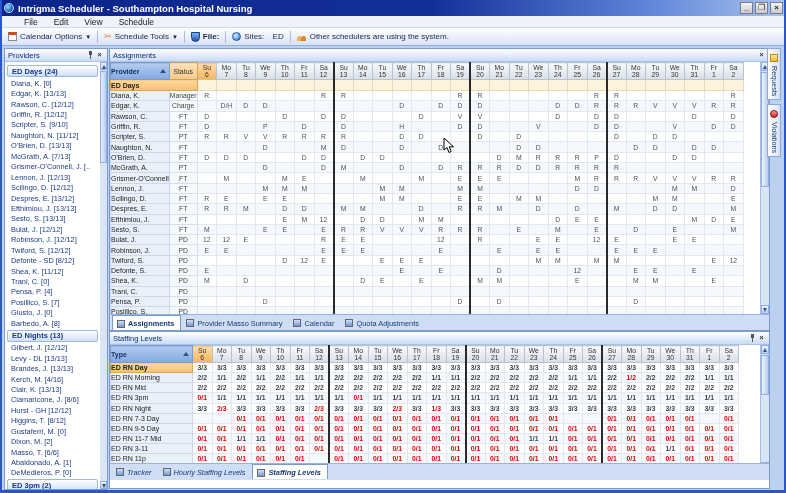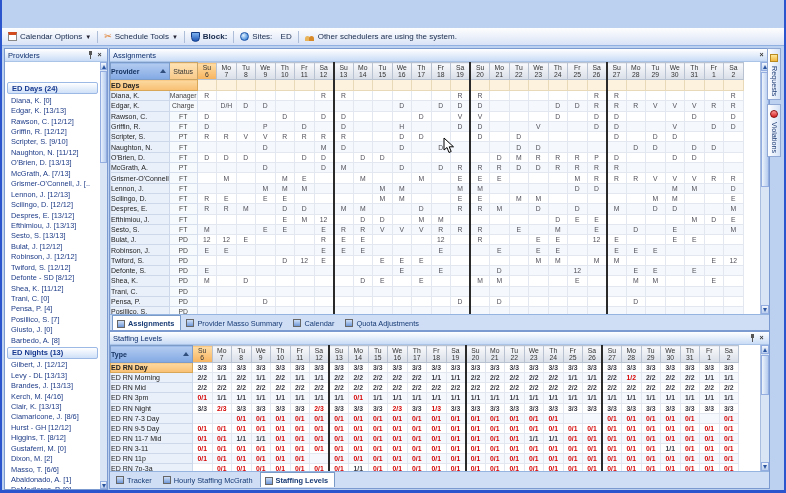--- a/index.html
+++ b/index.html
@@ -38,21 +38,21 @@
   .combo{width:178px;height:13px;background:#fff;border:1px solid #7a96c8;display:flex;align-items:center;font-size:7.5px;}
   .combo span{flex:1;padding-left:3px;}
   .combo .btn{width:12px;height:11px;background:linear-gradient(#cfe0f8,#8db2e8);border-left:1px solid #7a96c8;
     font-size:6px;text-align:center;line-height:11px;color:#123;}
   
   .sidebar{position:absolute;left:2px;top:48px;width:104px;height:442px;background:#fff;border:1px solid #7a9ad0;}
   .paneltitle{height:13px;background:linear-gradient(#ffffff,#c9dcf6);border-bottom:1px solid #aac4e8;
     display:flex;align-items:center;font-size:7.5px;color:#10306e;padding:0 3px;}
   .paneltitle .sp{flex:1;}
   .mini{width:9px;height:9px;font-size:7px;line-height:8px;text-align:center;color:#333;}
-  .sb-list{position:absolute;top:13px;left:0;right:7px;bottom:0;overflow:hidden;padding-top:19px;}
+  .sb-list{position:absolute;top:13px;left:0;right:7px;bottom:0;overflow:hidden;padding-top:2px;}
   .sb-group{height:12px;margin:1px 2px;background:linear-gradient(#ffffff,#cfe0f8);
     border:1px solid #9cb9e6;border-radius:2px;font-size:7.5px;font-weight:bold;color:#16388e;
     display:flex;align-items:center;padding-left:4px;}
   .sb-item{height:10.45px;font-size:7.4px;color:#1c3a86;padding-left:6px;white-space:nowrap;overflow:hidden;display:flex;align-items:center;}
   .sb-scroll{position:absolute;top:13px;right:0;width:7px;bottom:0;background:#d9e4f4;}
   .sb-scroll .arr{position:absolute;left:0;width:7px;height:8px;background:linear-gradient(#f3f7fd,#b9cdec);border:1px solid #93ade0;}
   .sb-scroll .thumb{position:absolute;left:0;width:7px;background:linear-gradient(90deg,#e9f1fc,#b4cbee);border:1px solid #93ade0;}
   .tri-up,.tri-dn{position:absolute;left:1px;width:0;height:0;border-left:2.5px solid transparent;border-right:2.5px solid transparent;}
   .tri-up{top:2px;border-bottom:4px solid #2c55a0;}
   .tri-dn{top:2px;border-top:4px solid #2c55a0;}
@@ -102,38 +102,53 @@
   .watermark{position:absolute;left:112px;top:366px;width:650px;font-size:41px;font-weight:bold;
      color:rgba(110,110,115,0.22);letter-spacing:1px;pointer-events:none;z-index:50;}
   
   .cursor{position:absolute;left:441px;top:137px;z-index:60;}
 </style>
 </head>
 <body>
 
 <div class="win">
 
+  <div class="titlebar">
+    <span class="appicon"></span>
+    <span>Intrigma Scheduler - Southampton Hospital Nursing</span>
+    <span class="winbtns">
+      <span class="wbtn">_</span>
+      <span class="wbtn">❐</span>
+      <span class="wbtn">×</span>
+    </span>
+  </div>
 
+  <div class="menubar" id="menubar">
+      <span class="menu-item">File</span>
+      <span class="menu-item">Edit</span>
+      <span class="menu-item">View</span>
+      <span class="menu-item">Schedule</span>
+    </div>
 
   <div class="toolbar">
     <span class="titem">
       <span class="ic-cal"></span>
       <span>Calendar Options</span>
         <span class="caret">▼</span>
     </span>
     <span class="tsep"></span>
     <span class="titem">
       <span class="ic-scis">✂</span>
       <span>Schedule Tools</span>
         <span class="caret">▼</span>
     </span>
     <span class="tsep"></span>
     <span class="titem">
       <span class="ic-shield"></span>
-      <b>Block:</b>
+      <b>File:</b>
     </span>
     <span class="tsep"></span>
     <span class="titem">
       <span class="ic-globe"></span>
       <span>Sites:</span>&nbsp;<span>ED</span>
     </span>
     <span class="tsep"></span>
     <span class="titem">
       <span class="ic-people"></span>
       <span>Other schedulers are using the system.</span>
@@ -1468,28 +1483,28 @@
     </div>
     <div class="vscroll" style="top:13px;bottom:17px;right:0;">
       <span class="arr" style="top:0;">
           <i class="tri-up"></i>
         </span>
       <span class="thumb" style="top:10px;height:40px;"></span>
       <span class="arr" style="bottom:0;">
           <i class="tri-dn"></i>
         </span>
     </div>
-    <div class="tabbar" style="bottom:0;height:17px;" id="stabs">
+    <div class="tabbar" style="bottom:8px;height:17px;font-style:italic;" id="stabs">
         <div class="tab">
           <span class="tico" style="background: linear-gradient(rgb(207, 224, 248), rgb(111, 152, 216));"></span>
           <span>Tracker</span>
         </div>
         <div class="tab">
           <span class="tico" style="background: linear-gradient(rgb(207, 224, 248), rgb(111, 152, 216));"></span>
-          <span>Hourly Staffing McGrath</span>
+          <span>Hourly Staffing Levels</span>
         </div>
         <div class="tab active">
           <span class="tico" style="background: linear-gradient(rgb(207, 224, 248), rgb(111, 152, 216));"></span>
           <span>Staffing Levels</span>
         </div>
       </div>
   </div>
 
   <div class="rstrip" id="rstrip">
       <div class="vtab">

